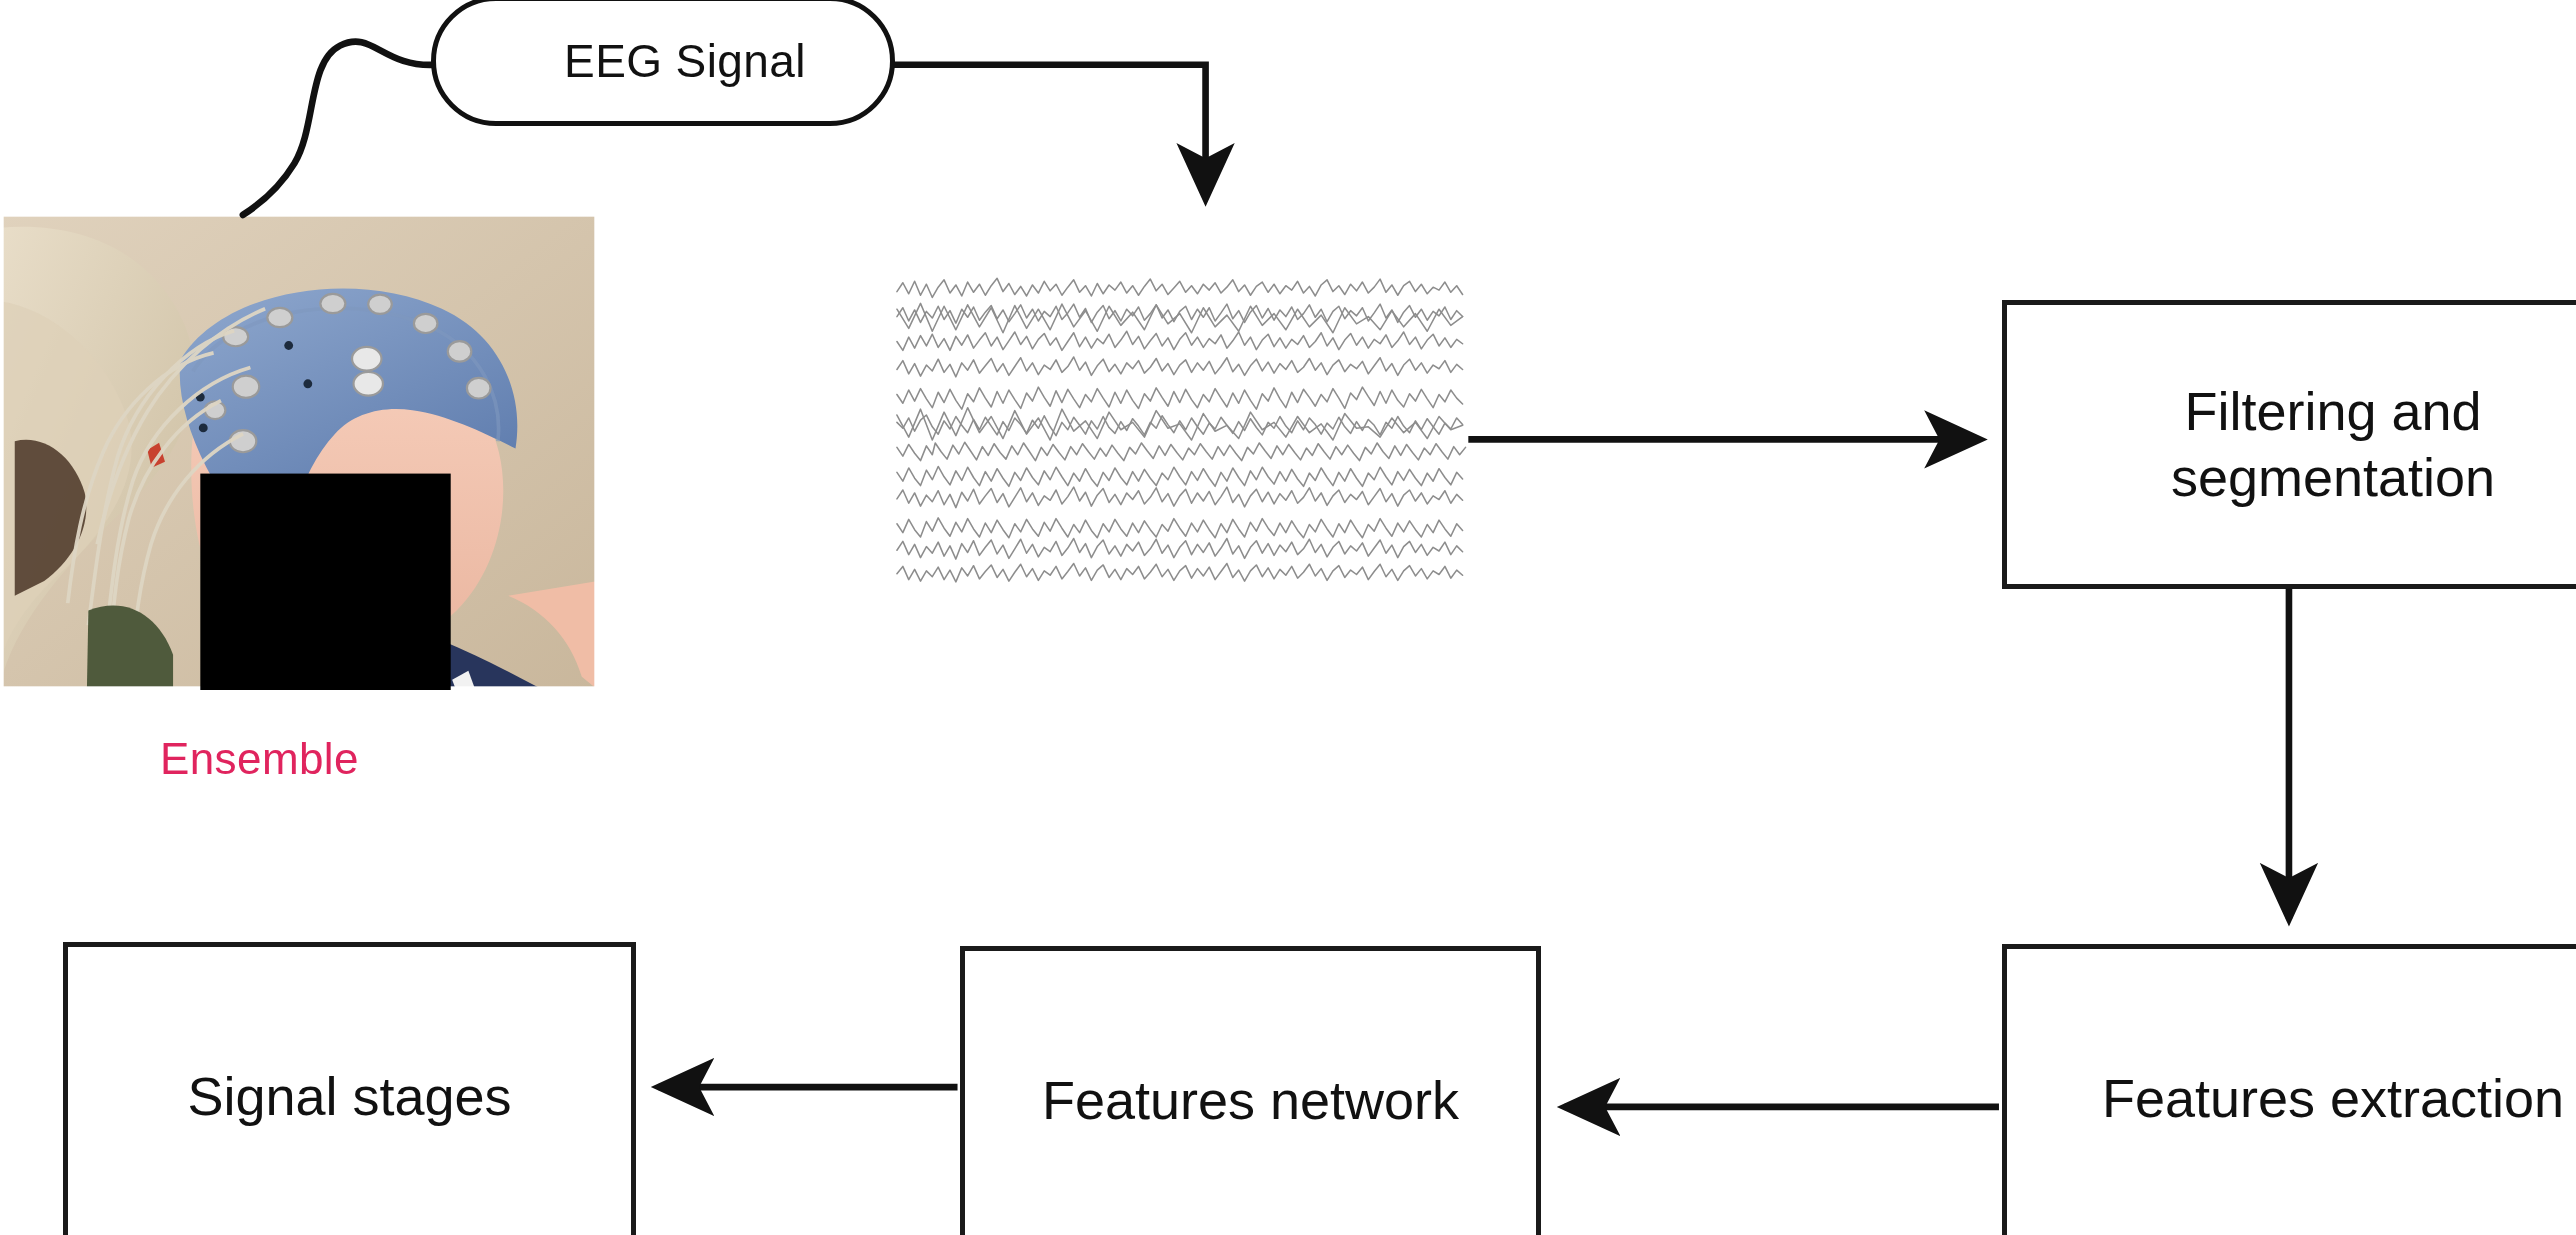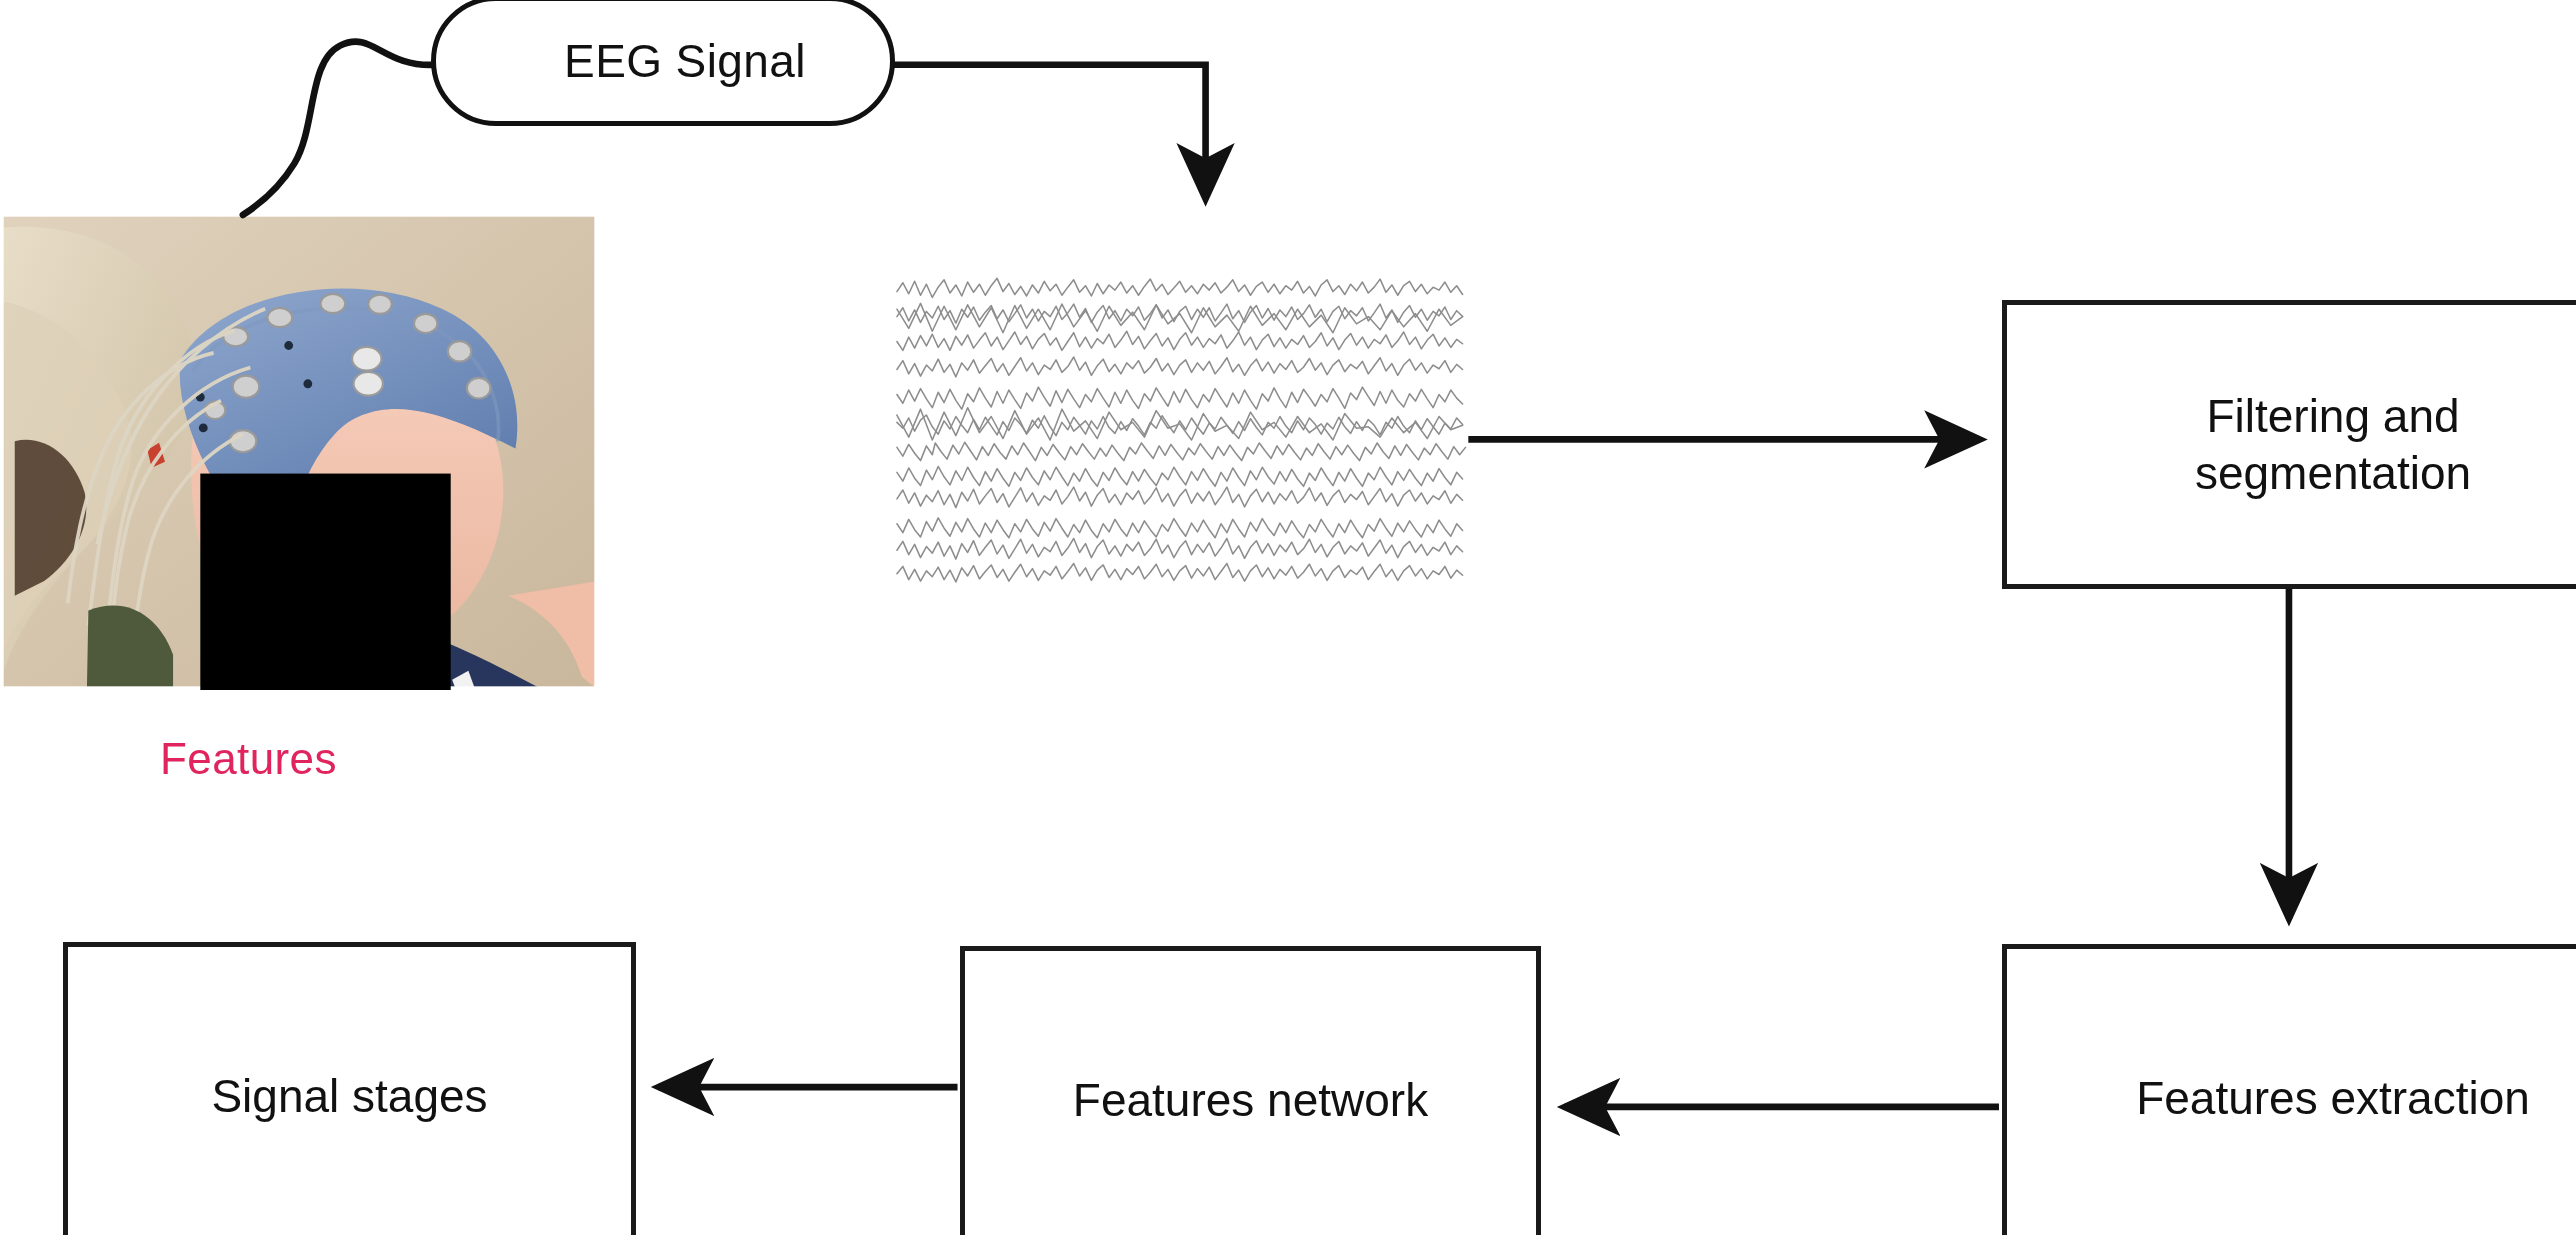--- a/index.html
+++ b/index.html
@@ -9,21 +9,21 @@
 
   
   .pill{position:absolute;left:431px;top:-4.4px;width:464px;height:130px;
         border:5.2px solid #111;border-radius:74px;background:#fff;
         display:flex;align-items:center;justify-content:center;box-sizing:border-box;z-index:6;}
   .pill-label{font-size:46px;color:#111;letter-spacing:0.4px;line-height:1;white-space:nowrap;margin-left:44px;}
 
   
   .box{position:absolute;border:5.2px solid #1a1a1a;background:#fff;box-sizing:border-box;
        display:flex;align-items:center;justify-content:center;text-align:center;z-index:4;}
-  .box-label{font-size:46px;color:#111;line-height:1.22;white-space:pre-line;}
+  .box-label{font-size:54px;color:#111;line-height:1.22;white-space:pre-line;}
 
   #box-filtering{left:2002px;top:300px;width:662px;height:289px;}
   #box-features {left:2002px;top:944px;width:662px;height:309px;}
   #box-ensemble {left:960px;top:946px;width:581px;height:309px;}
   #box-sleep    {left:63px;  top:942px;width:573px;height:309px;}
 
   
   .photo{position:absolute;left:0px;top:213px;width:598px;height:477px;z-index:3;overflow:hidden;
          background:#d8c7b0;}
   .photo svg{display:block;width:100%;height:100%;}
@@ -125,21 +125,21 @@
       <path d="M690,520 C740,540 775,580 790,630 L812,648 L812,500 Z" fill="#f0bda6"></path>
 
       <path d="M120,540 C170,520 215,545 235,600 L235,648 L118,648 Z" fill="#4f5a3c"></path>
 
       <rect x="0" y="0" width="812" height="648" fill="none" stroke="#ffffff" stroke-width="10"></rect>
 
       <rect x="272" y="354" width="340" height="320" fill="#000000"></rect>
     </svg>
   </div>
 
-  <div class="caption">Features</div>
+  <div class="caption">Ensemble</div>
 
   <div class="pill">
     <span class="pill-label">EEG Signal</span>
   </div>
 
   <div class="eeg">
     <svg viewBox="0 0 778 430" preserveAspectRatio="none">
       <g fill="none" stroke="#8d8d8d" stroke-width="2.1" stroke-linejoin="round" stroke-linecap="round">
         <path d="M4,28 L12,16 L20,31 L28,14 L36,33 L44,18 L52,36 L60,22 L68,12 L76,30 L84,19 L92,34 L100,15 L108,29 L116,18 L124,33 L132,20 L140,10 L148,28 L156,17 L164,32 L172,21 L180,34 L188,19 L196,30 L204,14 L212,27 L220,18 L228,33 L236,22 L244,12 L252,29 L260,20 L268,34 L276,17 L284,31 L292,19 L300,26 L308,15 L316,30 L324,20 L332,33 L340,21 L348,11 L356,27 L364,18 L372,32 L380,23 L388,14 L396,29 L404,20 L412,31 L420,18 L428,26 L436,16 L444,30 L452,22 L460,12 L468,28 L476,19 L484,33 L492,21 L500,15 L508,29 L516,18 L524,31 L532,20 L540,26 L548,14 L556,30 L564,21 L572,34 L580,19 L588,12 L596,28 L604,20 L612,32 L620,18 L628,27 L636,15 L644,30 L652,22 L660,11 L668,29 L676,19 L684,33 L692,20 L700,14 L708,28 L716,18 L724,31 L732,22 L740,26 L748,15 L756,29 L764,20 L772,32"></path>
         <path d="M4,62 L12,50 L20,68 L28,53 L36,70 L44,55 L52,64 L60,48 L68,66 L76,54 L84,71 L92,52 L100,63 L108,49 L116,67 L124,56 L132,47 L140,65 L148,53 L156,69 L164,58 L172,46 L180,64 L188,52 L196,68 L204,55 L212,62 L220,48 L228,66 L236,57 L244,45 L252,63 L260,51 L268,70 L276,56 L284,47 L292,65 L300,54 L308,68 L316,52 L324,61 L332,49 L340,67 L348,58 L356,46 L364,64 L372,53 L380,69 L388,55 L396,48 L404,66 L412,52 L420,63 L428,50 L436,68 L444,57 L452,45 L460,65 L468,54 L476,70 L484,56 L492,47 L500,64 L508,51 L516,67 L524,53 L532,62 L540,49 L548,66 L556,58 L564,46 L572,63 L580,52 L588,69 L596,55 L604,48 L612,65 L620,54 L628,61 L636,50 L644,68 L652,57 L660,45 L668,64 L676,53 L684,70 L692,56 L700,47 L708,63 L716,52 L724,67 L732,55 L740,61 L748,49 L756,66 L764,54 L772,62"></path>

